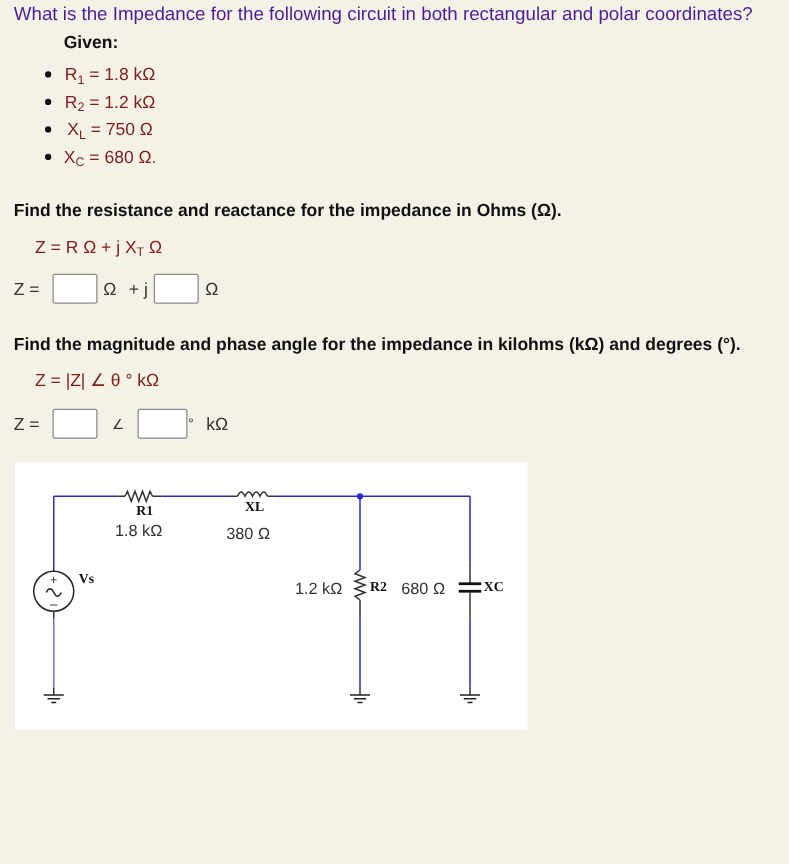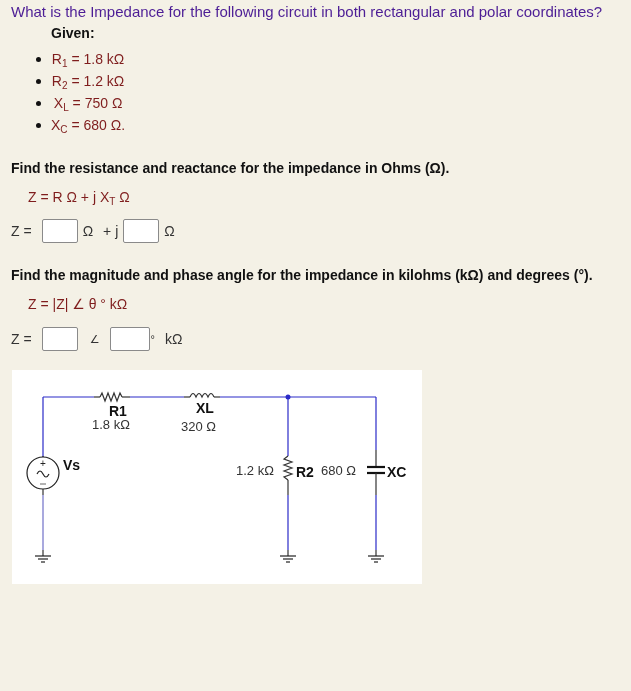--- a/index.html
+++ b/index.html
@@ -116,22 +116,23 @@
     }
     .circuit-panel svg { position: absolute; left: 0; top: 0; }
     .clabel {
       position: absolute;
       font-size: 13px;
       color: #333;
       white-space: nowrap;
     }
     .clabel.bold {
       font-weight: bold;
-      font-size: 14px;
+      font-size: 11px;
       color: #111;
+      font-family: Liberation Serif, serif;
     }
   </style>
 </head>
 <body>
 
 <div class="q-title">What is the Impedance for the following circuit in both rectangular and polar coordinates?</div>
 <div class="given-label">Given:</div>
 
 <ul class="given-list">
   <li><span>R</span><sub>1</sub><span> = 1.8 kΩ</span></li>
@@ -226,19 +227,19 @@
       <line x1="364" y1="180" x2="364" y2="186" stroke="#333" stroke-width="1.2"></line>
       <line x1="356" y1="186" x2="372" y2="186" stroke="#222" stroke-width="1.2"></line>
       <line x1="359" y1="189" x2="369" y2="189" stroke="#222" stroke-width="1.2"></line>
       <line x1="362" y1="192" x2="366" y2="192" stroke="#222" stroke-width="1.2"></line>
     </g>
   </svg>
 
   <span class="clabel bold" style="left:97px; top:33px;">R1</span>
   <span class="clabel" style="left:80px; top:47px;">1.8 kΩ</span>
   <span class="clabel bold" style="left:184px; top:30px;">XL</span>
-  <span class="clabel" style="left:169px; top:49px;">320 Ω</span>
+  <span class="clabel" style="left:169px; top:49px;">380 Ω</span>
   <span class="clabel bold" style="left:51px; top:87px;">Vs</span>
   <span class="clabel" style="left:224px; top:93px;">1.2 kΩ</span>
   <span class="clabel bold" style="left:284px; top:94px;">R2</span>
   <span class="clabel" style="left:309px; top:93px;">680 Ω</span>
   <span class="clabel bold" style="left:375px; top:94px;">XC</span>
 </div>
 
 </body></html>

